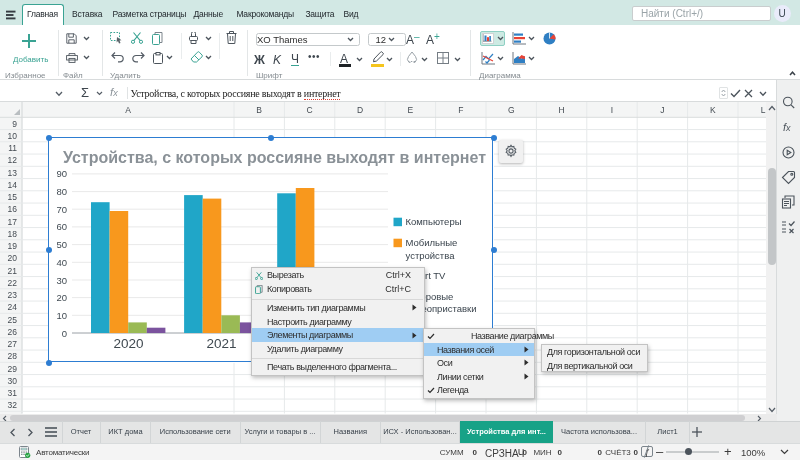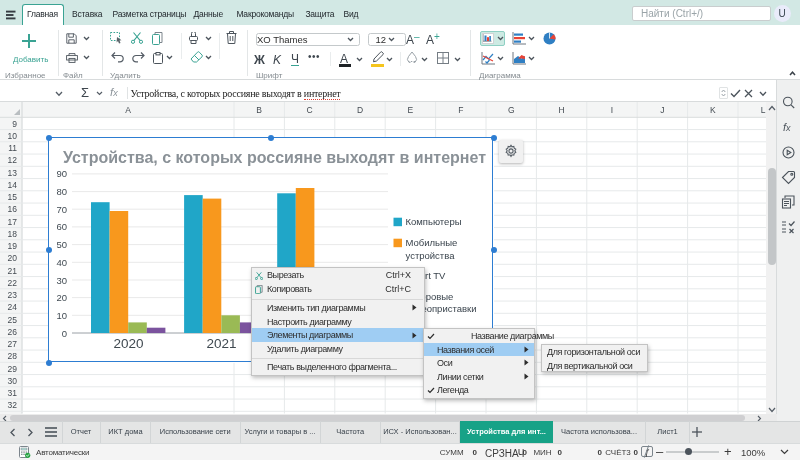--- a/index.html
+++ b/index.html
@@ -414,21 +414,21 @@
   </svg>
 <svg class="abs" style="left:45px;top:427px" width="12" height="10" viewBox="0 0 12 10" stroke="#4c545c" stroke-width="1.6">
     <line x1="0" y1="1" x2="12" y2="1"></line>
     <line x1="0" y1="5" x2="12" y2="5"></line>
     <line x1="0" y1="9" x2="12" y2="9"></line>
   </svg>
 <div class="abs" style="left:62px;top:421px;width:39px;height:22px;border-right:1px solid #d2d5d6;box-sizing:border-box;color:#39424b;font-size:7.5px;text-align:center;line-height:22px;white-space:nowrap;overflow:hidden;">Отчет</div>
 <div class="abs" style="left:101px;top:421px;width:50px;height:22px;border-right:1px solid #d2d5d6;box-sizing:border-box;color:#39424b;font-size:7.5px;text-align:center;line-height:22px;white-space:nowrap;overflow:hidden;">ИКТ дома</div>
 <div class="abs" style="left:151px;top:421px;width:89.5px;height:22px;border-right:1px solid #d2d5d6;box-sizing:border-box;color:#39424b;font-size:7.5px;text-align:center;line-height:22px;white-space:nowrap;overflow:hidden;">Использование сети</div>
 <div class="abs" style="left:240.5px;top:421px;width:80.0px;height:22px;border-right:1px solid #d2d5d6;box-sizing:border-box;color:#39424b;font-size:7.5px;text-align:center;line-height:22px;white-space:nowrap;overflow:hidden;">Услуги и товары в ...</div>
-<div class="abs" style="left:320.5px;top:421px;width:60.5px;height:22px;border-right:1px solid #d2d5d6;box-sizing:border-box;color:#39424b;font-size:7.5px;text-align:center;line-height:22px;white-space:nowrap;overflow:hidden;">Частота</div>
+<div class="abs" style="left:320.5px;top:421px;width:60.5px;height:22px;border-right:1px solid #d2d5d6;box-sizing:border-box;color:#39424b;font-size:7.5px;text-align:center;line-height:22px;white-space:nowrap;overflow:hidden;">Названия</div>
 <div class="abs" style="left:381px;top:421px;width:79px;height:22px;border-right:1px solid #d2d5d6;box-sizing:border-box;color:#39424b;font-size:7.5px;text-align:center;line-height:22px;white-space:nowrap;overflow:hidden;">ИСХ - Использован...</div>
 <div class="abs" style="left:460px;top:421px;width:93px;height:22.5px;background:#17a287;color:#fff;font-weight:bold;font-size:7.5px;text-align:center;line-height:22px;white-space:nowrap;overflow:hidden;">Устройства для инт...</div>
 <div class="abs" style="left:553px;top:421px;width:93px;height:22px;border-right:1px solid #d2d5d6;box-sizing:border-box;color:#39424b;font-size:7.5px;text-align:center;line-height:22px;white-space:nowrap;overflow:hidden;">Частота использова...</div>
 <div class="abs" style="left:646px;top:421px;width:44px;height:22px;border-right:1px solid #d2d5d6;box-sizing:border-box;color:#39424b;font-size:7.5px;text-align:center;line-height:22px;white-space:nowrap;overflow:hidden;">Лист1</div>
 <div class="abs" style="left:62px;top:421px;width:1px;height:22px;background:#d2d5d6;"></div>
 <svg class="abs" style="left:691.5px;top:427px" width="10" height="10" viewBox="0 0 10 10" stroke="#4c545c" stroke-width="1.3">
     <line x1="5" y1="0" x2="5" y2="10"></line>
     <line x1="0" y1="5" x2="10" y2="5"></line>
   </svg>
 <div class="abs" style="left:0;top:443px;width:800px;height:17px;background:#f4f4f4;border-top:1px solid #d8dbdc;box-sizing:border-box;"></div>

